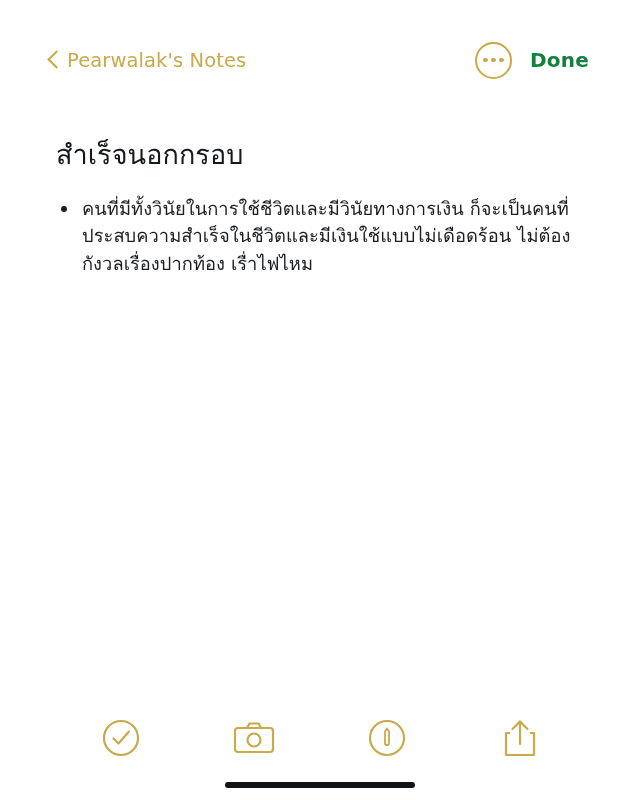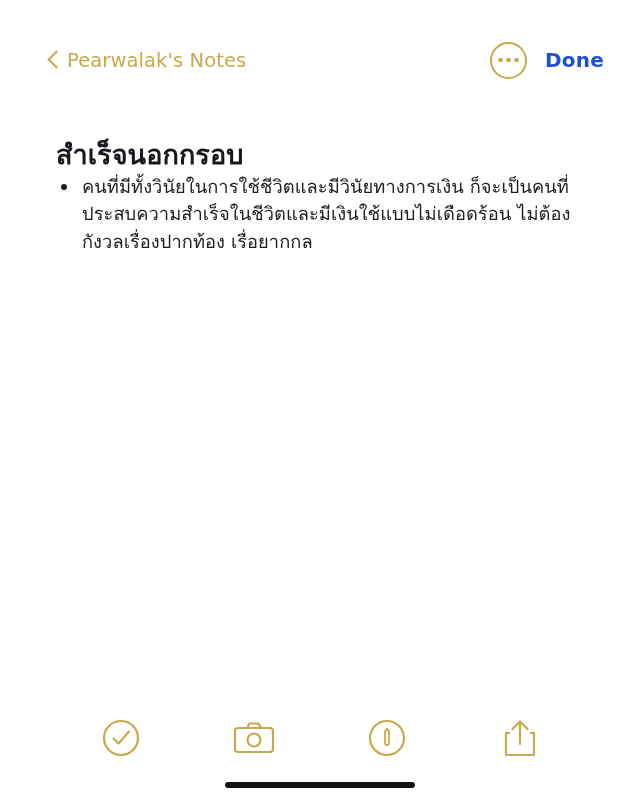--- a/index.html
+++ b/index.html
@@ -20,21 +20,21 @@
     overflow: hidden;
   }
 
   
   .header {
     height: 120px;
     flex: 0 0 120px;
     display: flex;
     align-items: center;
     justify-content: space-between;
-    padding: 0 36px 0 48px;
+    padding: 0 51px 0 48px;
     background: #ffffff;
   }
   .back-group {
     display: flex;
     align-items: center;
     gap: 8px;
     color: #c8a94b;
     cursor: pointer;
   }
   .chevron-left {
@@ -79,35 +79,36 @@
   .more-btn i {
     display: block;
     width: 4.5px;
     height: 4.5px;
     border-radius: 50%;
     background: #c8a94b;
   }
   .done-label {
     font-size: 20px;
     font-weight: bold;
-    color: #1d4ed8;
+    color: #15803d;
     letter-spacing: 0.2px;
   }
 
   
   .content {
     flex: 1 1 auto;
     padding: 18px 44px 0 56px;
     overflow: hidden;
   }
   .note-title {
     font-size: 27px;
-    font-weight: bold;
+    font-weight: normal;
     color: #15181c;
     letter-spacing: 0.1px;
+    margin-bottom: 22px;
     line-height: 1.28;
   }
   ul.bullets {
     list-style: none;
   }
   ul.bullets li {
     position: relative;
     padding-left: 26px;
     margin-bottom: 9px;
     font-size: 18.3px;
@@ -173,21 +174,21 @@
         <i></i>
         <i></i>
       </div>
       <div class="done-label">Done</div>
     </div>
   </div>
 
   <div class="content">
     <div class="note-title">สำเร็จนอกกรอบ</div>
     <ul class="bullets">
-      <li>คนที่มีทั้งวินัยในการใช้ชีวิตและมีวินัยทางการเงิน ก็จะเป็นคนที่ประสบความสำเร็จในชีวิตและมีเงินใช้แบบไม่เดือดร้อน ไม่ต้องกังวลเรื่องปากท้อง เรื่อยากกล</li>
+      <li>คนที่มีทั้งวินัยในการใช้ชีวิตและมีวินัยทางการเงิน ก็จะเป็นคนที่ประสบความสำเร็จในชีวิตและมีเงินใช้แบบไม่เดือดร้อน ไม่ต้องกังวลเรื่องปากท้อง เรื่าไฟไหม</li>
     </ul>
   </div>
 
   <div class="toolbar">
 
     <div class="tool">
       <svg width="40" height="40" viewBox="0 0 40 40" fill="none">
         <circle cx="20" cy="20" r="17" stroke="#c8a94b" stroke-width="2.2"></circle>
         <path d="M12.5 20.5 L17.5 25.5 L28 13.5" stroke="#c8a94b" stroke-width="2.2" stroke-linecap="round" stroke-linejoin="round"></path>
       </svg>

